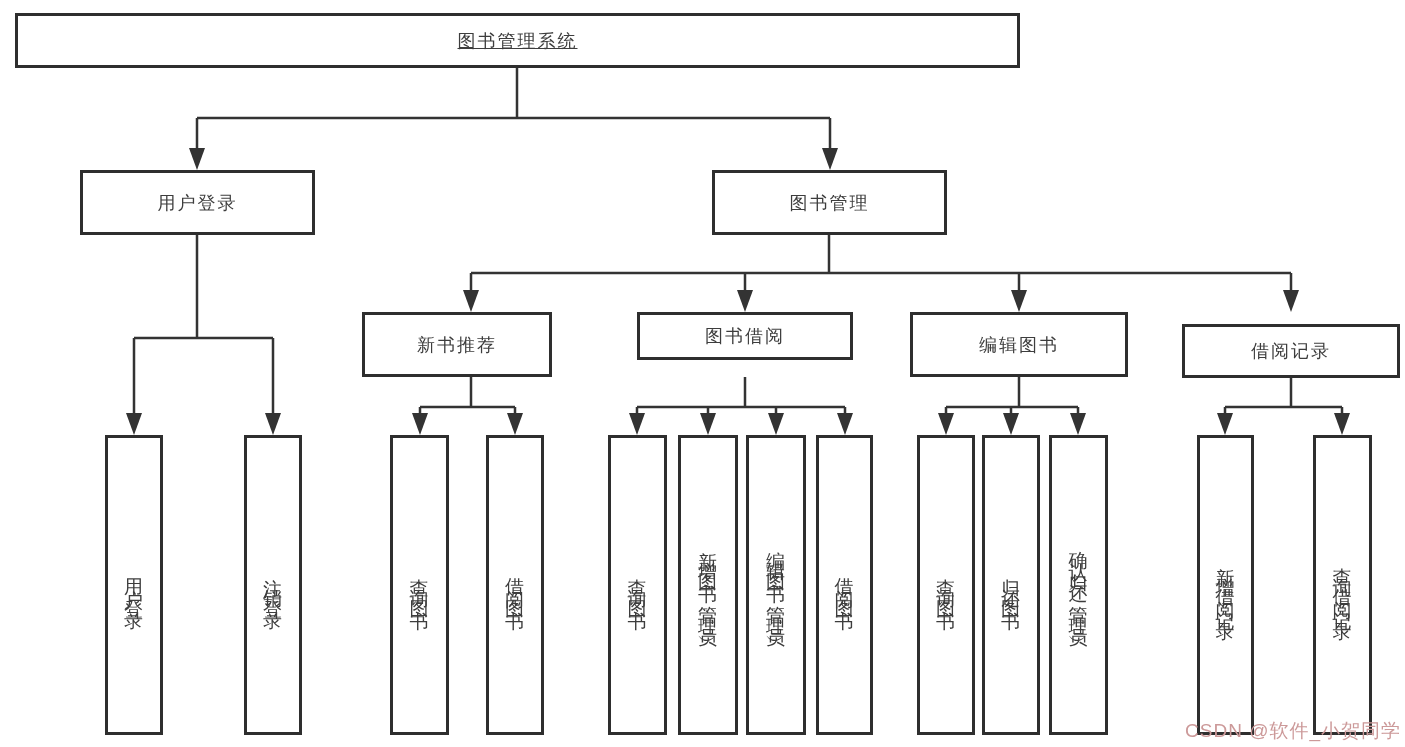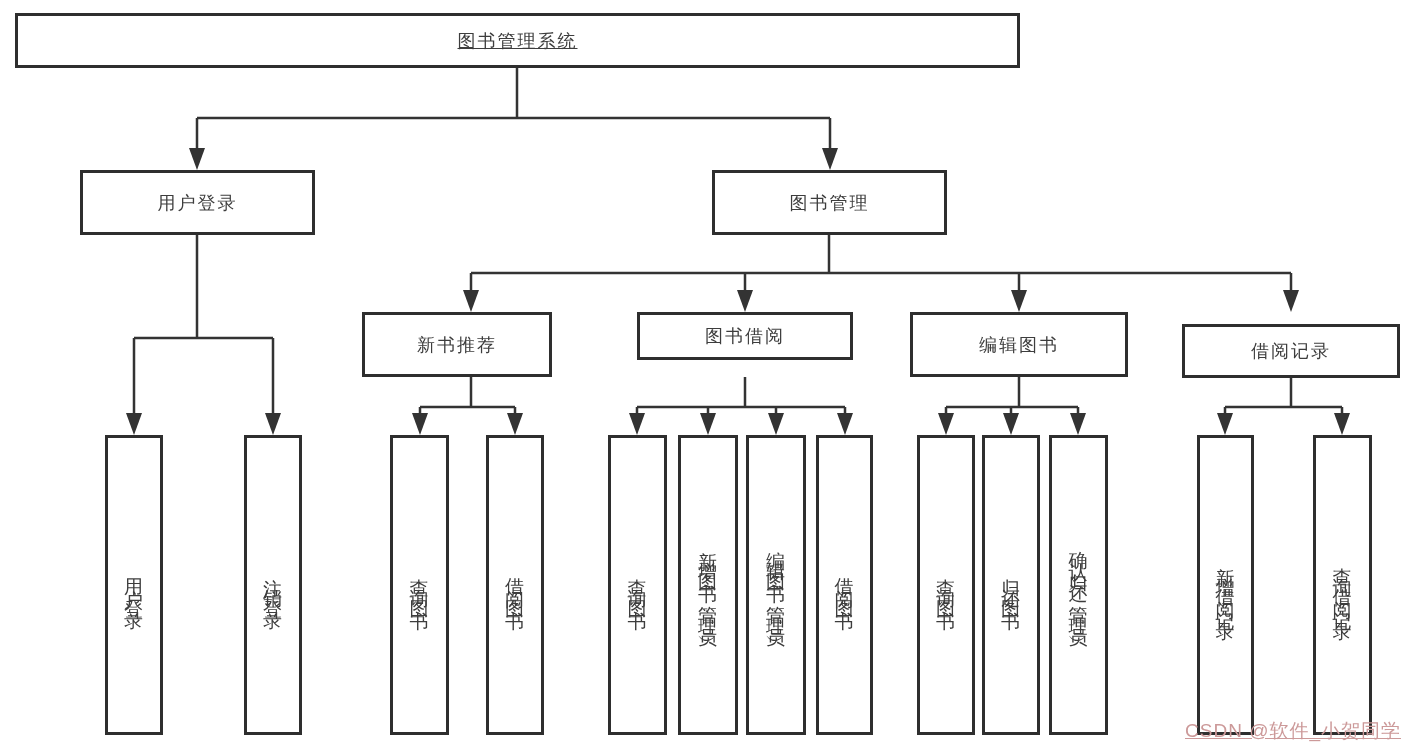--- a/index.html
+++ b/index.html
@@ -13,21 +13,21 @@
     display:flex;align-items:center;justify-content:center;text-align:center;
     color:#3d3d3d;
   }
   .h{font-size:18px;letter-spacing:2px;white-space:nowrap;}
   .v{
     writing-mode:vertical-rl;text-orientation:mixed;
     font-size:19px;line-height:1;letter-spacing:11px;
   }
   .watermark{
     position:absolute;right:4px;bottom:3px;font-size:19px;
-    color:#cc9999;letter-spacing:1px;white-space:nowrap;text-decoration:underline;
+    color:#cc9999;letter-spacing:1px;white-space:nowrap;
   }
 </style>
 </head>
 <body>
 
 <div id="stage">
 
   <svg id="wires" viewBox="0 0 1405 747" xmlns="http://www.w3.org/2000/svg">
     <g stroke="#333333" stroke-width="2.5" fill="none">
       <path d="M517 68 V118 M197 118 H830 M197 118 V150 M830 118 V150"></path>

